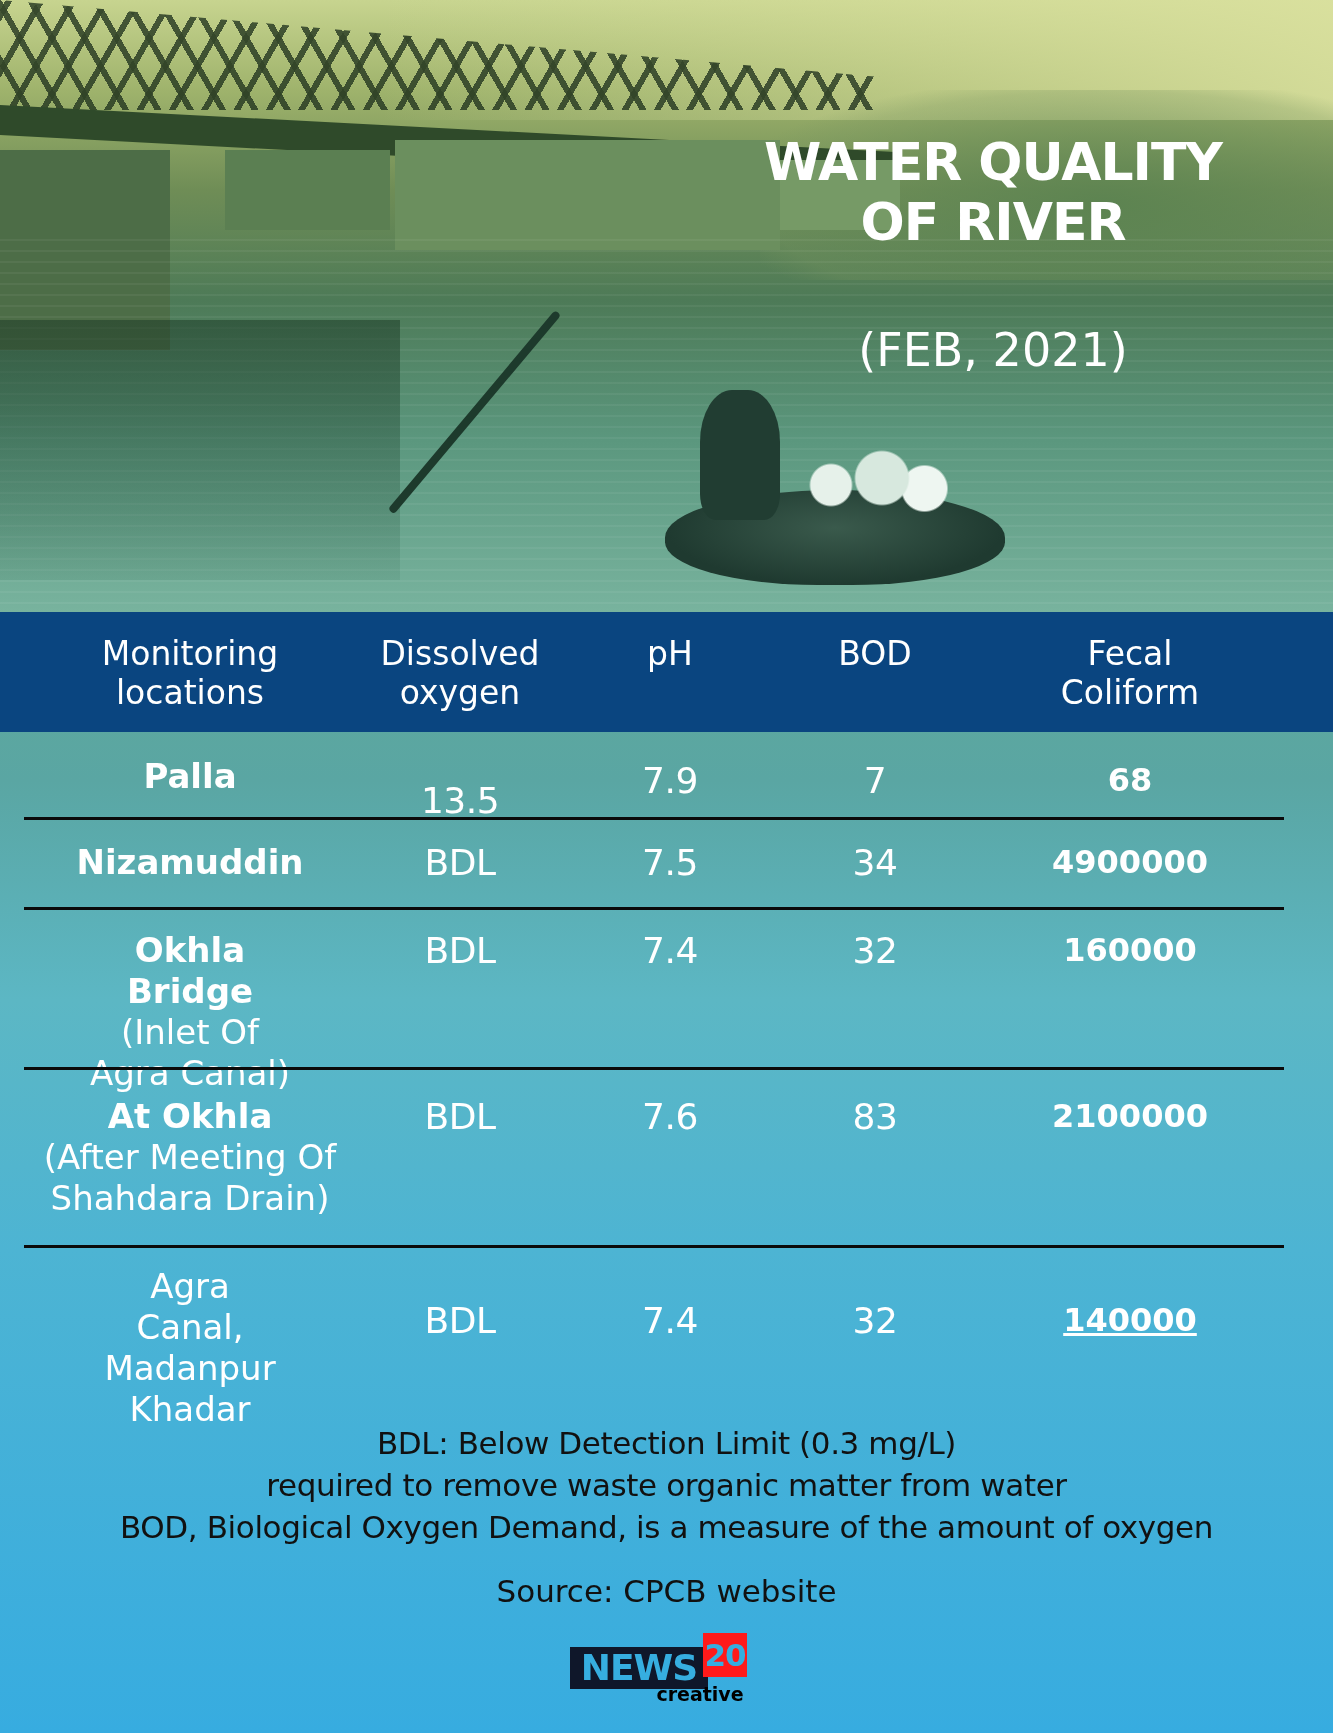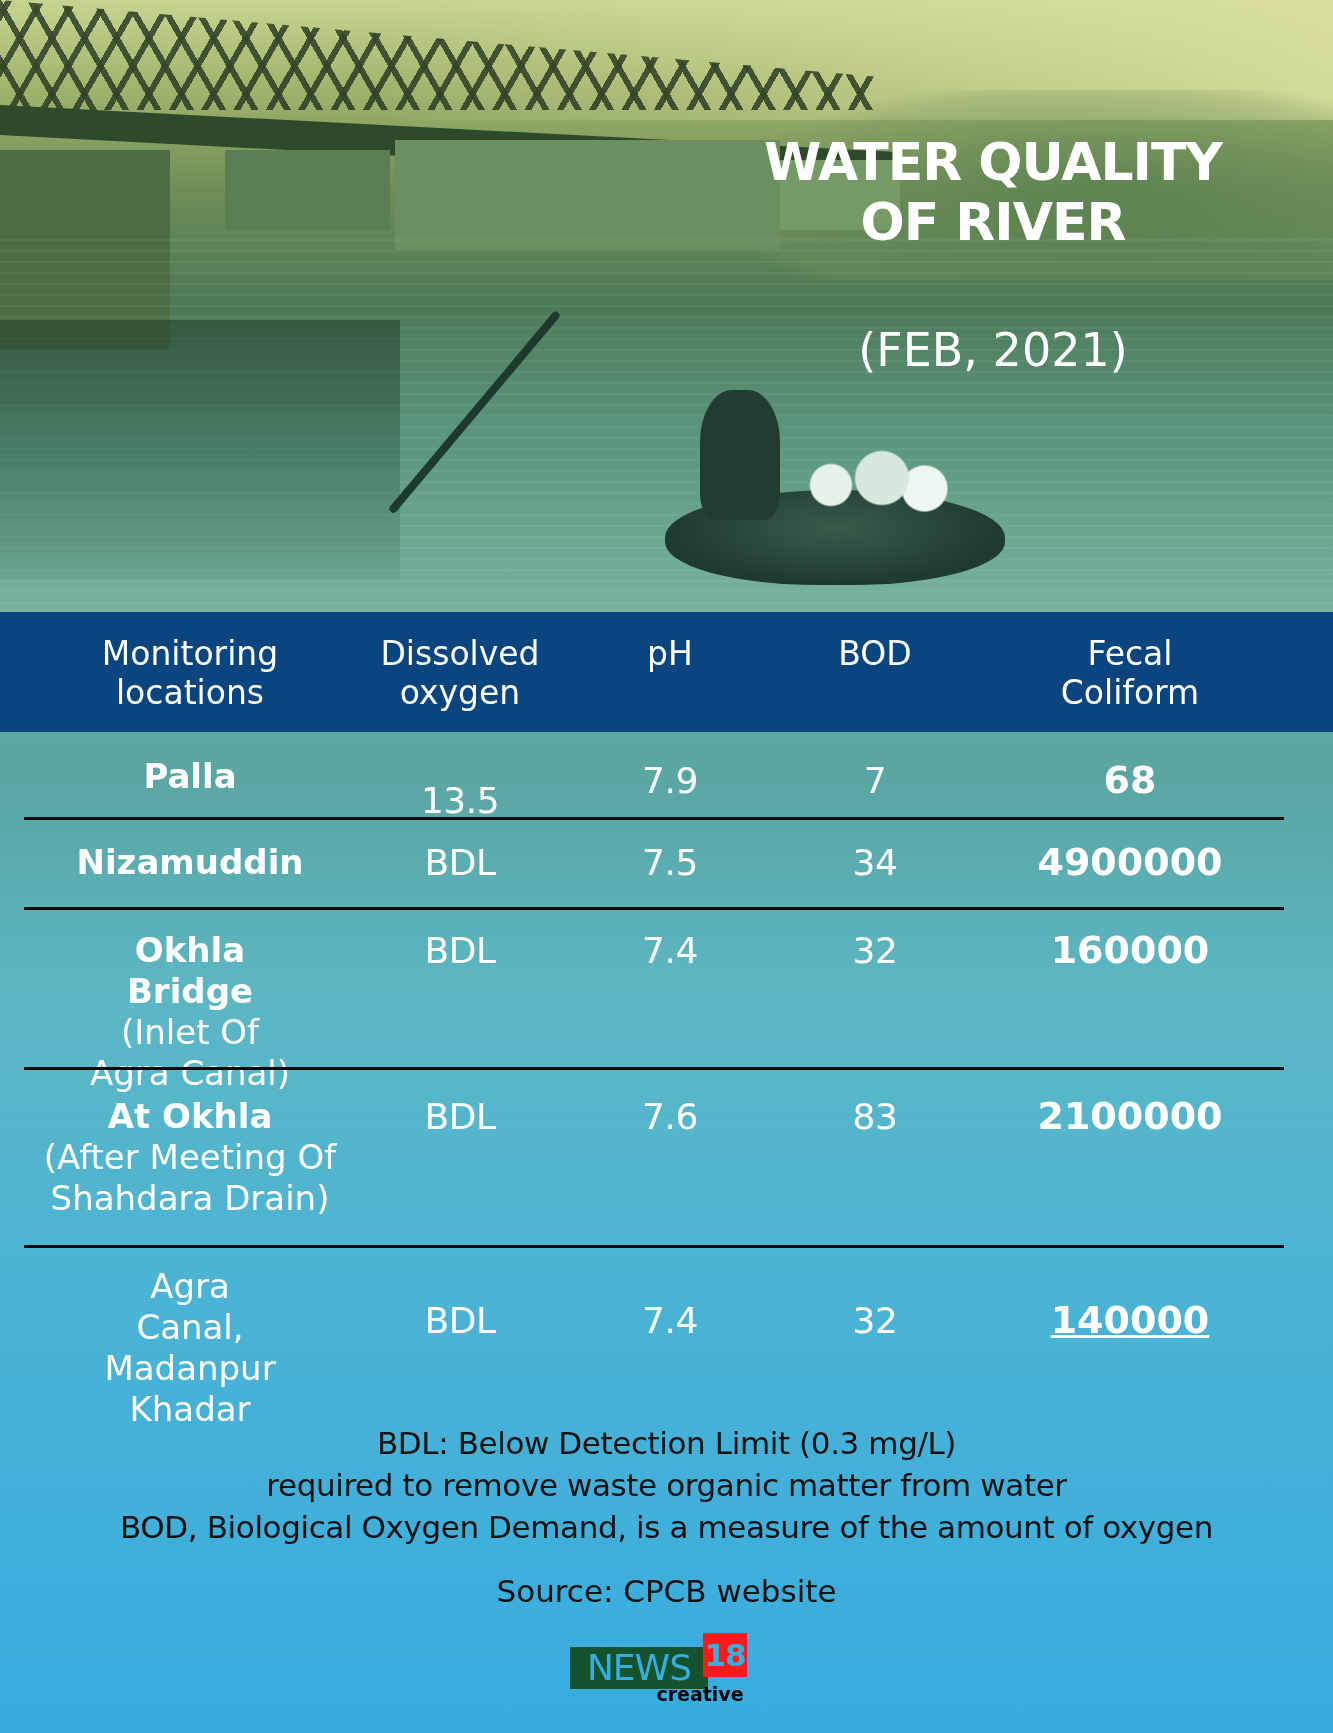--- a/index.html
+++ b/index.html
@@ -65,37 +65,37 @@
     .col-ph  { left: 570px; width: 200px; }
     .col-bod { left: 775px; width: 200px; }
     .col-fc  { left: 1000px; width: 260px; }
 
     .row { position: absolute; left: 0; width: 1333px; }
     .cell { position: absolute; text-align: center; font-size: 36px; line-height: 41px; color: #ffffff;
       font-family: "DejaVu Sans", sans-serif; }
     .cell.loc { font-size: 34px; }
     .loc .main { font-weight: bold; display: block; }
     .loc .sub { font-weight: normal; display: block; }
-    .cell.fc { font-weight: bold; font-size: 38px; }
+    .cell.fc { font-weight: bold; font-size: 32px; }
     .cell.num { font-weight: normal; letter-spacing: -0.5px; }
     .sep { position: absolute; left: 24px; width: 1260px; height: 3px; background: #0b0b0b; }
 
     .notes {
       position: absolute; left: 0; top: 1422px; width: 1333px; text-align: center;
       color: #111111; font-size: 31px; line-height: 42px; font-family: "DejaVu Sans", sans-serif;
       letter-spacing: -0.4px;
     }
     .source {
       position: absolute; left: 0; top: 1570px; width: 1333px; text-align: center;
       color: #111111; font-size: 31px; line-height: 42px; font-family: "DejaVu Sans", sans-serif;
     }
     
     .logo { position: absolute; left: 570px; top: 1633px; width: 180px; height: 72px; }
-    .logo .news { position: absolute; left: 0; top: 14px; width: 138px; height: 42px; background: #14532d;
-      color: #36aee0; font-family: "DejaVu Sans", sans-serif; font-weight: normal; font-size: 36px;
+    .logo .news { position: absolute; left: 0; top: 14px; width: 138px; height: 42px; background: #0f172a;
+      color: #36aee0; font-family: "DejaVu Sans", sans-serif; font-weight: bold; font-size: 36px;
       line-height: 42px; text-align: center; letter-spacing: -1px; }
     .logo .eighteen { position: absolute; left: 133px; top: 0; width: 44px; height: 44px; background: #ff1a1a;
       color: #36aee0; font-family: "DejaVu Sans", sans-serif; font-weight: bold; font-size: 31px;
       line-height: 44px; text-align: center; letter-spacing: -1px; }
     .logo .creative { position: absolute; left: 80px; top: 50px; width: 100px; text-align: center;
       color: #000000; font-family: "DejaVu Sans", sans-serif; font-weight: bold; font-size: 19px; line-height: 22px; }
   </style>
 </head>
 <body>
 
@@ -201,15 +201,15 @@
 
 <div class="notes">
   <div>BDL: Below Detection Limit (0.3 mg/L)</div>
   <div>required to remove waste organic matter from water</div>
   <div>BOD, Biological Oxygen Demand, is a measure of the amount of oxygen</div>
 </div>
 <div class="source">Source: CPCB website</div>
 
 <div class="logo">
   <div class="news">NEWS</div>
-  <div class="eighteen">18</div>
+  <div class="eighteen">20</div>
   <div class="creative">creative</div>
 </div>
 
 </body></html>

